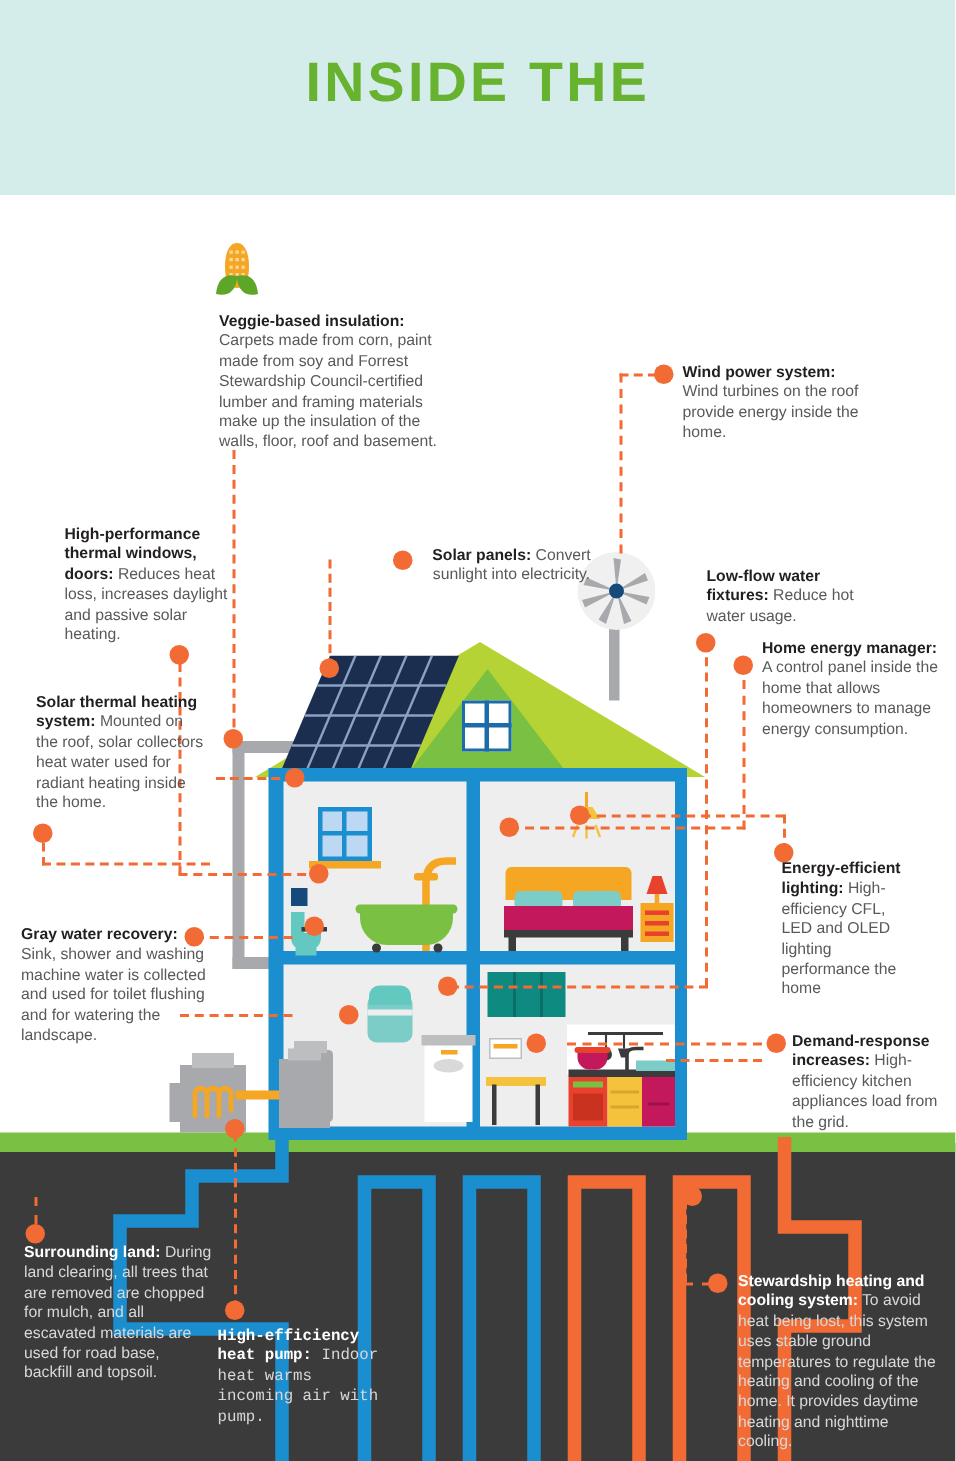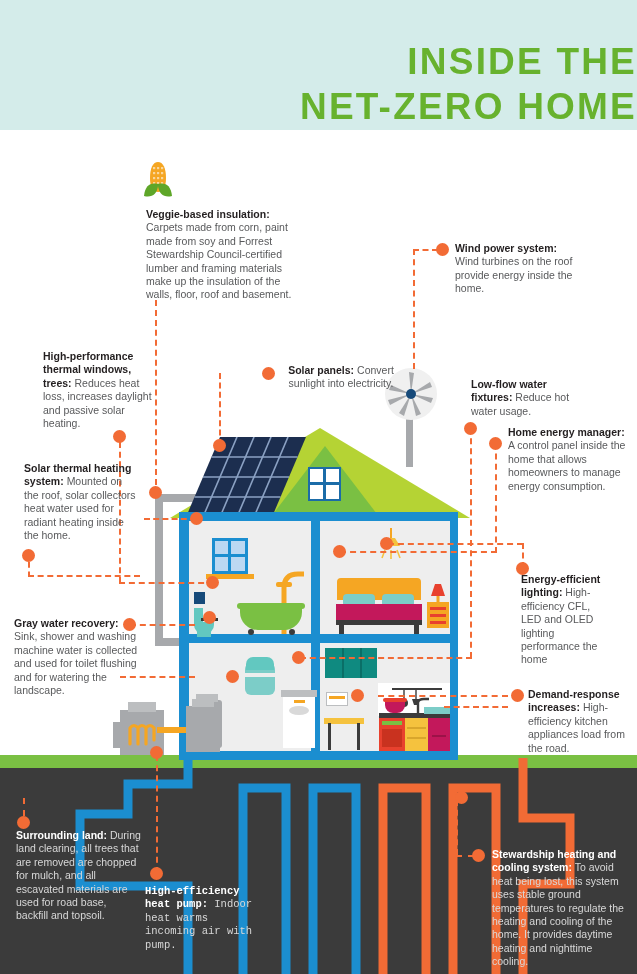--- a/index.html
+++ b/index.html
@@ -8,21 +8,21 @@
     background:#ffffff;
     font-family:"Liberation Sans","DejaVu Sans",sans-serif;
     -webkit-font-smoothing:antialiased;
   }
   
   #header{
     position:absolute;left:0;top:0;width:637px;height:130px;
     background:#d4ecea;
   }
   #header .title{
-    position:absolute;left:0;top:39px;width:637px;text-align:right;
+    position:absolute;left:0;top:32px;width:637px;text-align:center;
     color:#67b22e;font-size:37px;font-weight:bold;letter-spacing:2.2px;
     line-height:45px;
   }
   
   #ground{
     position:absolute;left:0;top:762px;width:637px;height:212px;
     background:#3b3b3b;
   }
   #grass{
     position:absolute;left:0;top:755px;width:637px;height:13px;
@@ -48,21 +48,20 @@
     background:#1b8ed0;
   }
   .room{position:absolute;background:#eeeeee;}
 </style>
 </head>
 <body>
 
 <div id="header">
   <div class="title">
     <div>INSIDE THE</div>
-    <div>NET-ZERO HOME</div>
   </div>
 </div>
 
 <div id="ground"></div>
 <div id="grass"></div>
 
 <div id="house">
 
   <div style="position:absolute;left:155px;top:494px;width:42px;height:8px;background:#a7a9ac;"></div>
   <div style="position:absolute;left:155px;top:494px;width:8px;height:152px;background:#a7a9ac;"></div>
@@ -314,21 +313,21 @@
   <b>Veggie-based insulation:</b>
   <span>Carpets made from corn, paint made from soy and Forrest Stewardship Council-certified lumber and framing materials make up the insulation of the walls, floor, roof and basement.</span>
 </div>
 
 <div class="callout" style="left:455px;top:242px;width:125px;">
   <b>Wind power system:</b>
   <span>Wind turbines on the roof provide energy inside the home.</span>
 </div>
 
 <div class="callout" style="left:43px;top:350px;width:118px;">
-  <b>High-performance thermal windows, trees:</b><span> Reduces heat loss, increases daylight and passive solar heating.</span>
+  <b>High-performance thermal windows, doors:</b><span> Reduces heat loss, increases daylight and passive solar heating.</span>
 </div>
 
 <div class="callout" style="left:281px;top:364px;width:120px;text-align:center;">
   <b>Solar panels:</b>
   <span>Convert sunlight into electricity.</span>
 </div>
 
 <div class="callout" style="left:471px;top:378px;width:118px;">
   <b>Low-flow water fixtures:</b><span> Reduce hot water usage.</span>
 </div>
@@ -348,21 +347,21 @@
   <span>High-efficiency CFL, LED and OLED lighting performance the home</span>
 </div>
 
 <div class="callout" style="left:14px;top:617px;width:125px;">
   <b>Gray water recovery:</b>
   <span>Sink, shower and washing machine water is collected and used for toilet flushing and for watering the landscape.</span>
 </div>
 
 <div class="callout" style="left:528px;top:688px;width:105px;">
   <b>Demand-response increases:</b>
-  <span>High-efficiency kitchen appliances load from the road.</span>
+  <span>High-efficiency kitchen appliances load from the grid.</span>
 </div>
 
 <div class="callout on-dark" style="left:16px;top:829px;width:125px;">
   <b>Surrounding land:</b>
   <span>During land clearing, all trees that are removed are chopped for mulch, and all escavated materials are used for road base, backfill and topsoil.</span>
 </div>
 
 <div class="callout on-dark" style="left:145px;top:885px;width:118px;font-family:Liberation Mono, monospace;">
   <b>High-efficiency heat pump:</b><span> Indoor heat warms incoming air with pump.</span>
 </div>

